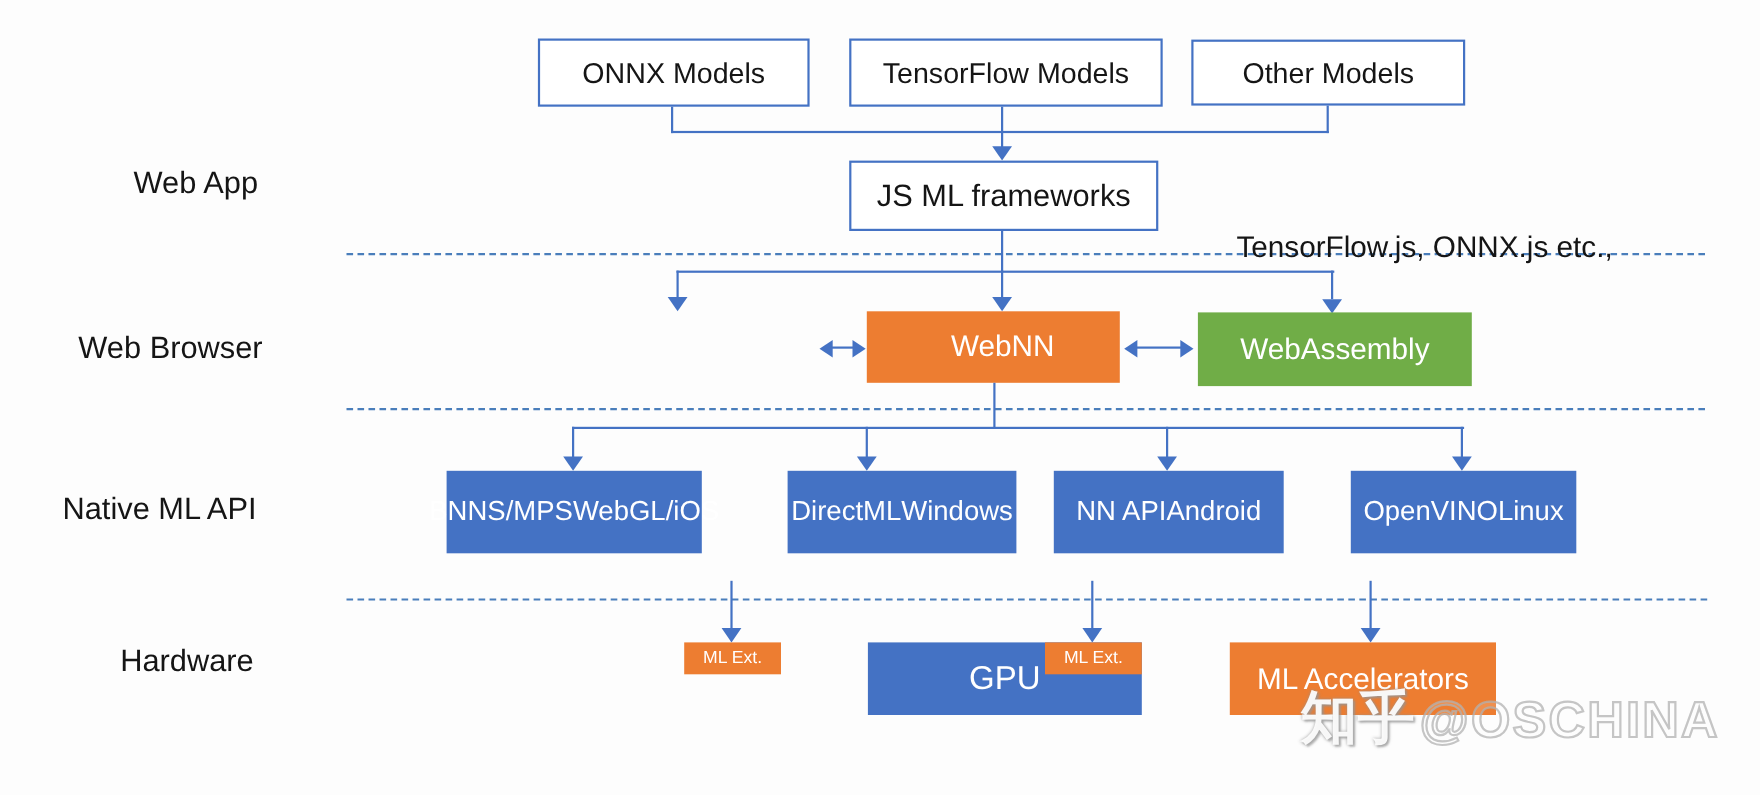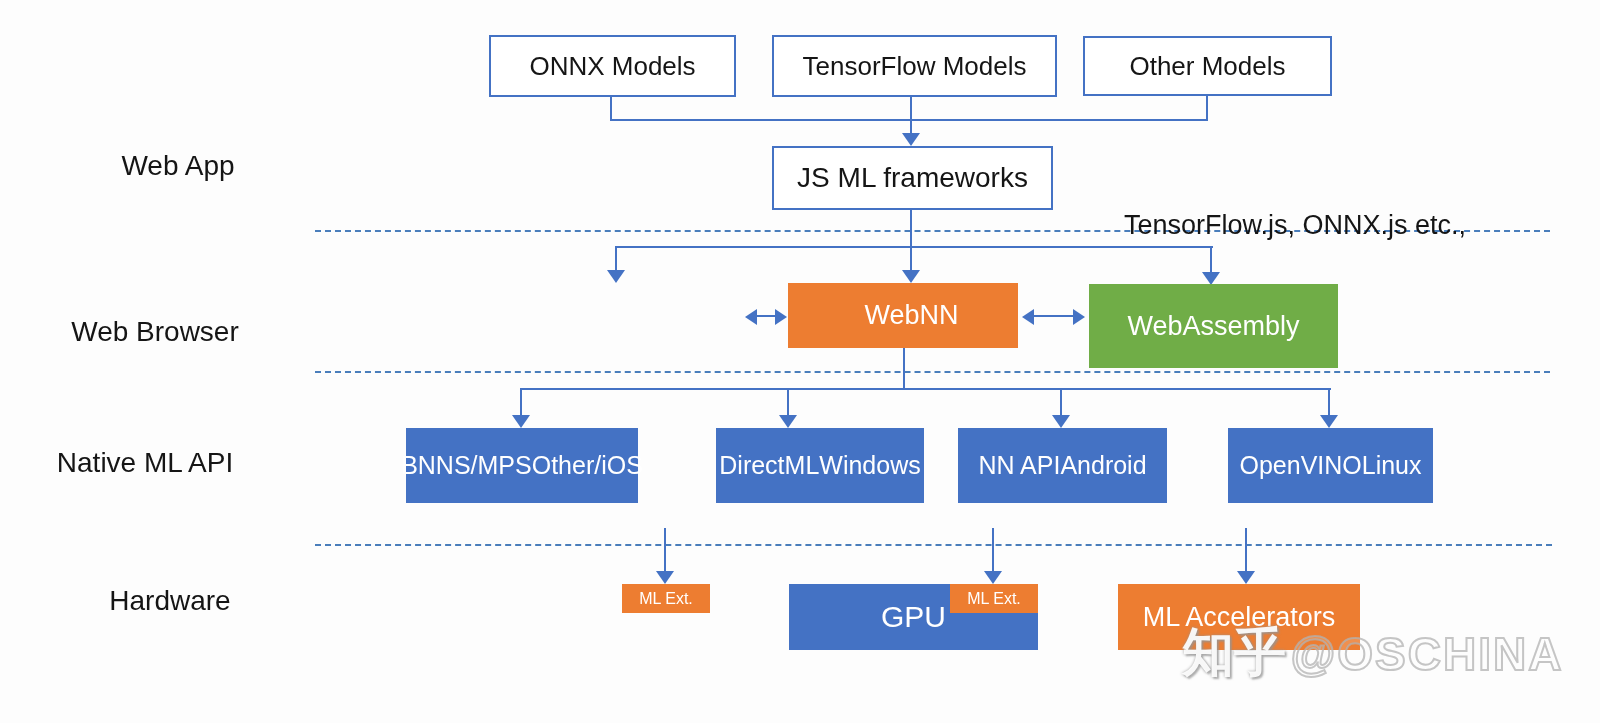--- a/index.html
+++ b/index.html
@@ -34,21 +34,21 @@
            text-shadow:0 0 3px rgba(150,150,150,0.9),2px 2px 2px rgba(150,150,150,0.7);}
   .wm-handle{font-size:46px;font-weight:bold;color:rgba(255,255,255,0.15);
              -webkit-text-stroke:2px rgba(178,178,178,0.75);letter-spacing:2px;}
 </style>
 </head>
 <body>
 
 <div id="stage">
 
   <div class="rowlabel" style="left:48px;top:150px;">Web App</div>
-  <div class="rowlabel" style="left:25px;top:300px;margin-top:16px;">Web Browser</div>
+  <div class="rowlabel" style="left:25px;top:300px;">Web Browser</div>
   <div class="rowlabel" style="left:15px;top:447px;">Native ML API</div>
   <div class="rowlabel" style="left:40px;top:585px;">Hardware</div>
 
   <div class="dashline" style="left:315px;top:230px;width:1235px;"></div>
   <div class="dashline" style="left:315px;top:371px;width:1235px;"></div>
   <div class="dashline" style="left:315px;top:544px;width:1237px;"></div>
 
   <div class="wbox" style="left:489px;top:35px;width:247px;height:62px;">ONNX Models</div>
   <div class="wbox" style="left:772px;top:35px;width:285px;height:62px;">TensorFlow Models</div>
   <div class="wbox" style="left:1083px;top:36px;width:249px;height:60px;">Other Models</div>
@@ -65,21 +65,21 @@
   <div class="vline" style="left:910px;top:210px;height:38px;"></div>
   <div class="hline" style="left:615px;top:246px;width:598px;"></div>
   <div class="vline" style="left:615px;top:246px;height:25px;"></div>
   <div class="arr-down" style="left:607px;top:270px;"></div>
   <div class="vline" style="left:910px;top:246px;height:25px;"></div>
   <div class="arr-down" style="left:902px;top:270px;"></div>
   <div class="vline" style="left:1210px;top:246px;height:26px;"></div>
   <div class="arr-down" style="left:1202px;top:272px;"></div>
 
   <div class="cbox orangebg" style="left:788px;top:283px;width:230px;height:65px;padding-left:17px;">WebNN</div>
-  <div class="cbox green" style="left:1089px;top:284px;width:249px;height:84px;">WebAssembly</div>
+  <div class="cbox green" style="left:1089px;top:284px;width:249px;height:67px;">WebAssembly</div>
 
   <div class="arr-left" style="left:745px;top:309px;"></div>
   <div class="hline" style="left:756px;top:315px;width:20px;"></div>
   <div class="arr-right" style="left:775px;top:309px;"></div>
   <div class="arr-left" style="left:1022px;top:309px;"></div>
   <div class="hline" style="left:1033px;top:315px;width:42px;"></div>
   <div class="arr-right" style="left:1073px;top:309px;"></div>
 
   <div class="vline" style="left:903px;top:348px;height:42px;"></div>
   <div class="hline" style="left:520px;top:388px;width:811px;"></div>
@@ -87,21 +87,21 @@
   <div class="arr-down" style="left:512px;top:415px;"></div>
   <div class="vline" style="left:787px;top:388px;height:28px;"></div>
   <div class="arr-down" style="left:779px;top:415px;"></div>
   <div class="vline" style="left:1060px;top:388px;height:28px;"></div>
   <div class="arr-down" style="left:1052px;top:415px;"></div>
   <div class="vline" style="left:1328px;top:388px;height:28px;"></div>
   <div class="arr-down" style="left:1320px;top:415px;"></div>
 
   <div class="cbox bluebg twoline" style="left:406px;top:428px;width:232px;height:75px;">
     <span>BNNS/MPS</span>
-    <span>Other/iOS</span>
+    <span>WebGL/iOS</span>
   </div>
   <div class="cbox bluebg twoline" style="left:716px;top:428px;width:208px;height:75px;">
     <span>DirectML</span>
     <span>Windows</span>
   </div>
   <div class="cbox bluebg twoline" style="left:958px;top:428px;width:209px;height:75px;">
     <span>NN API</span>
     <span>Android</span>
   </div>
   <div class="cbox bluebg twoline" style="left:1228px;top:428px;width:205px;height:75px;">

